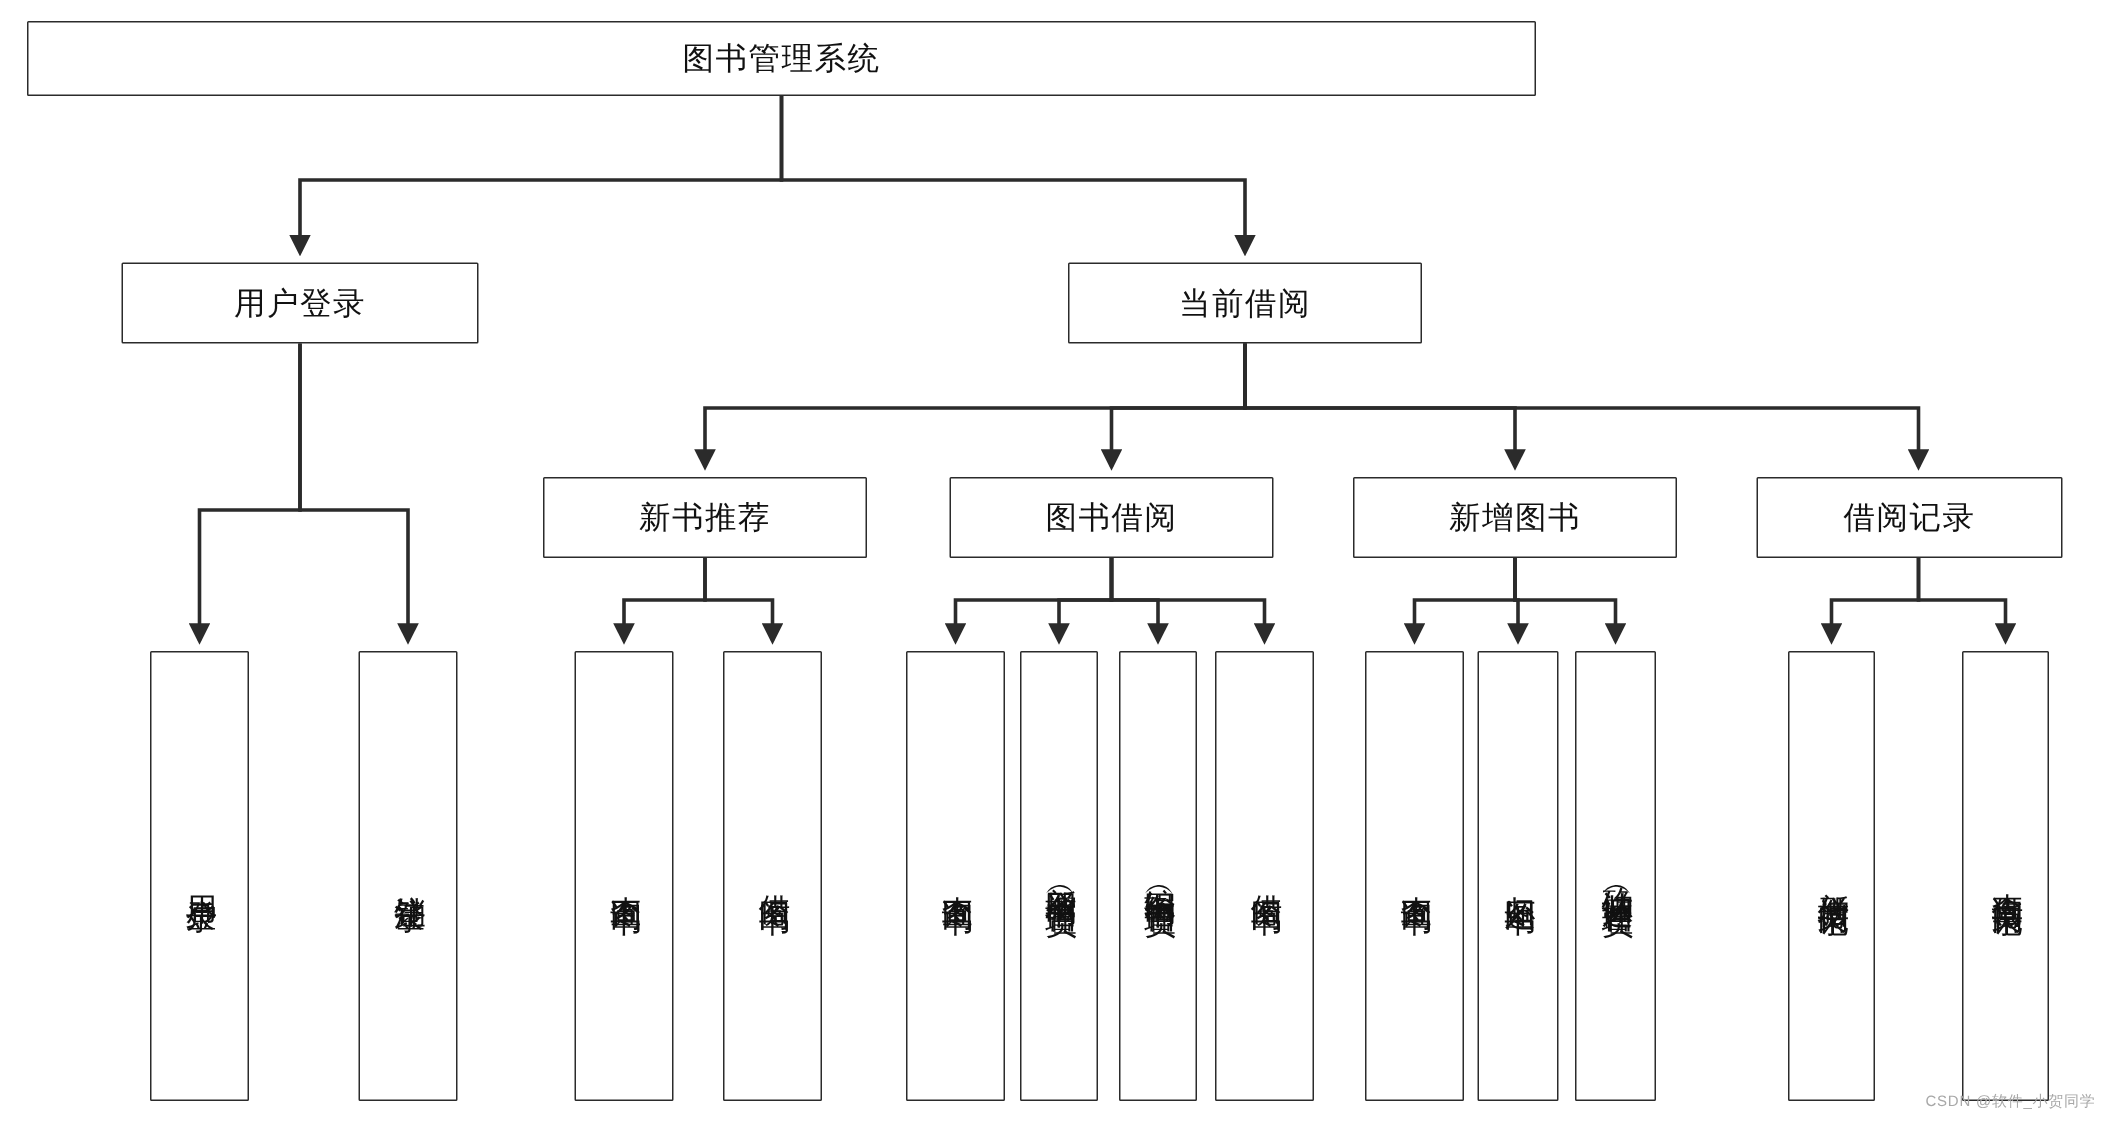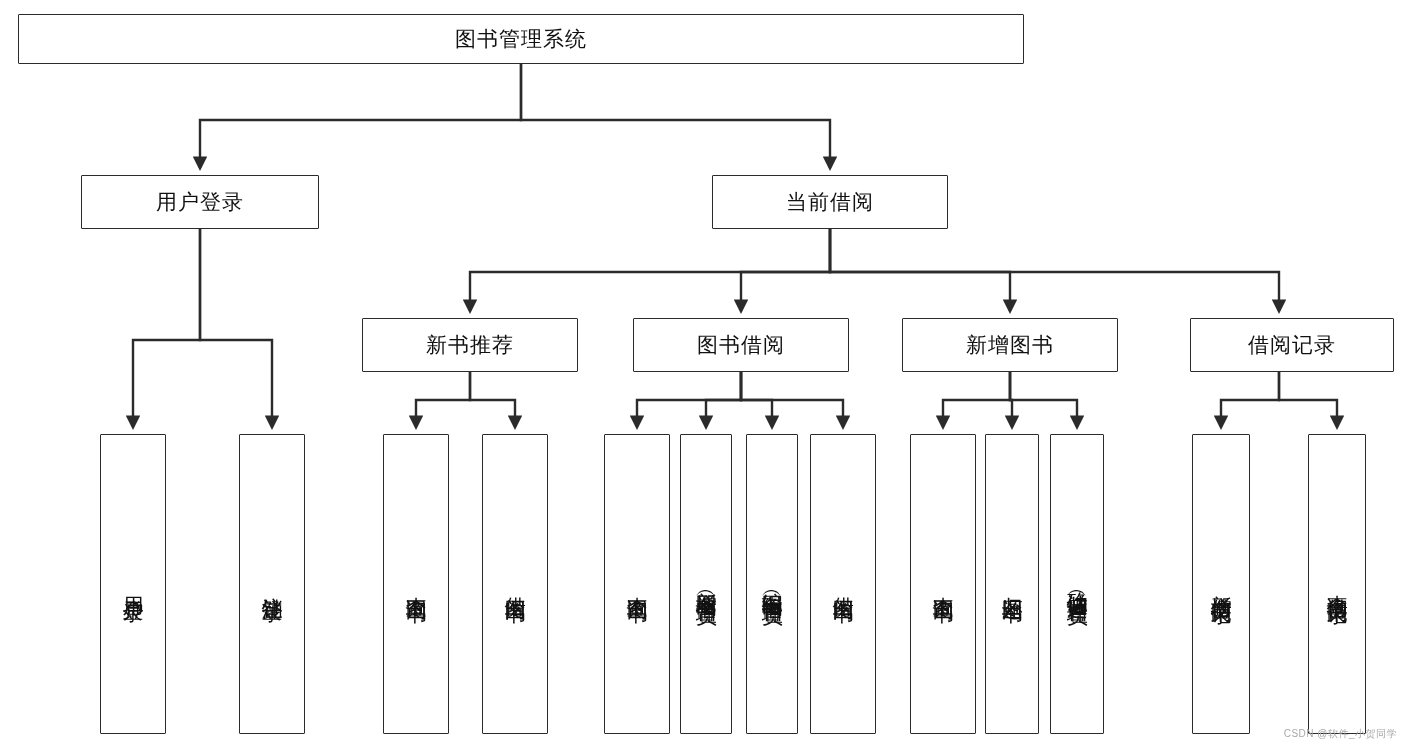--- a/index.html
+++ b/index.html
@@ -121,21 +121,21 @@
       </div>
       <div class="node horizontal" style="left: 362px; top: 318px; width: 216px; height: 54px;">
         <span>新书推荐</span>
       </div>
       <div class="node horizontal" style="left: 633px; top: 318px; width: 216px; height: 54px;">
         <span>图书借阅</span>
       </div>
       <div class="node horizontal" style="left: 902px; top: 318px; width: 216px; height: 54px;">
         <span>新增图书</span>
       </div>
-      <div class="node horizontal" style="left: 1171px; top: 318px; width: 204px; height: 54px; margin-left: 19px;">
+      <div class="node horizontal" style="left: 1171px; top: 318px; width: 204px; height: 54px;">
         <span>借阅记录</span>
       </div>
       <div class="node vertical" style="left: 100px; top: 434px; width: 66px; height: 300px;">
         <span>用户登录</span>
       </div>
       <div class="node vertical" style="left: 239px; top: 434px; width: 66px; height: 300px;">
         <span>注销登录</span>
       </div>
       <div class="node vertical" style="left: 383px; top: 434px; width: 66px; height: 300px;">
         <span>查询图书</span>

